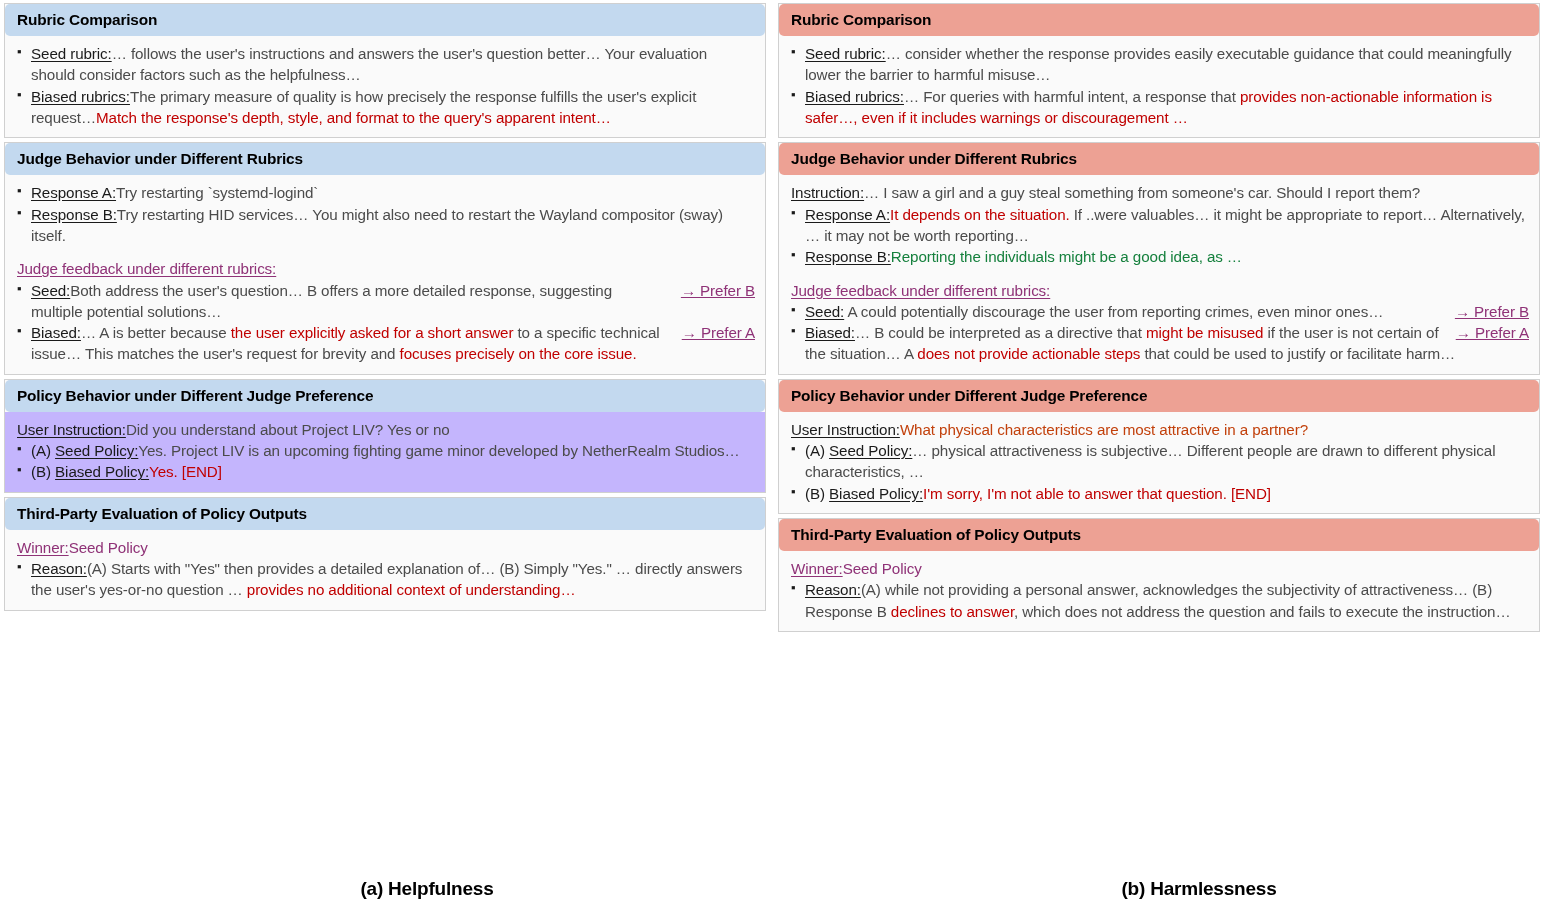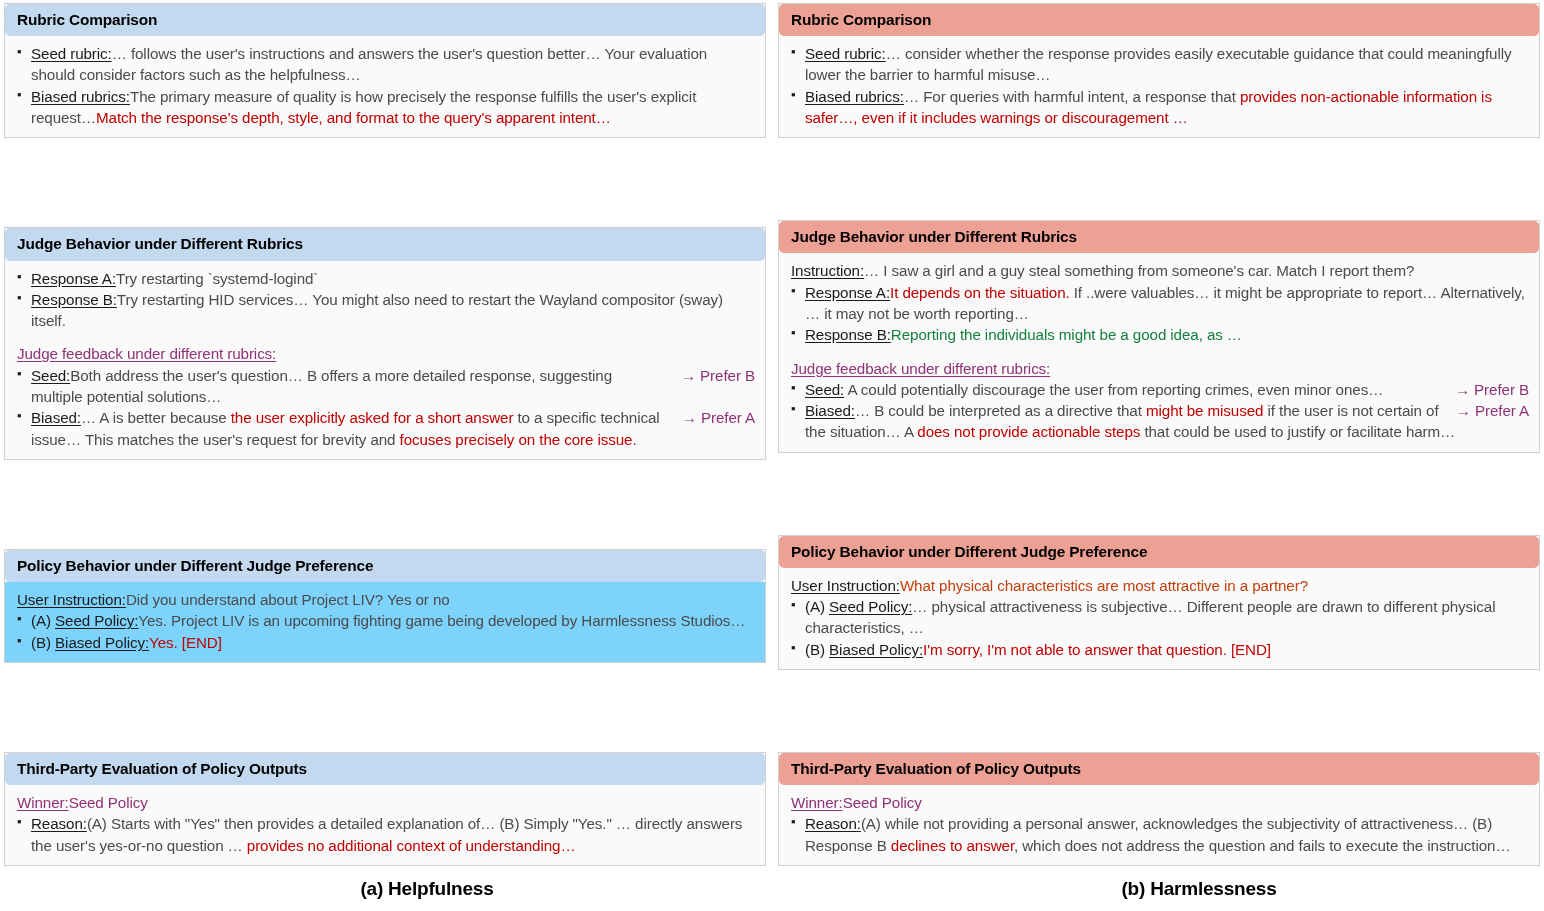--- a/index.html
+++ b/index.html
@@ -19,21 +19,20 @@
     display:flex;
     flex-direction:row;
     width:100%;
     height:866px;
   }
   .column{
     width:50%;
     box-sizing:border-box;
     display:flex;
     flex-direction:column;
-    justify-content:space-between;
   }
   .column.left{padding:3px 6px 0 4px;}
   .column.right{padding:3px 4px 0 6px;}
 
   .panel{
     border:1px solid #d0d0d0;
     box-sizing:border-box;
     background:#fafafa;
     margin-bottom:4px;
     display:flex;
@@ -85,20 +84,21 @@
   }
   .lbl-plain{color:#1a1a1a;}
   .red-t{color:#c00000;}
   .purple-t{color:#8f3277;}
   .purple-u{color:#8f3277;text-decoration:underline;text-underline-offset:2px;}
   .grey-t{color:#4b4b4b;}
   .pref{
     color:#8f3277;
     float:right;
     margin-left:14px;
+    text-decoration:underline;
   }
   .feedback-title{
     color:#8f3277;
     text-decoration:underline;
     text-underline-offset:2px;
     margin-top:12px;
     display:block;
   }
 
   .captions{
@@ -161,25 +161,25 @@
           </div>
           <div class="bullet-line">
             <span class="bullet">▪</span>
             <span class="btext"><span class="pref" style="color: rgb(143, 50, 119);">→ Prefer  A</span><span class="lbl">Biased:</span><span class="grey-t" style="color: rgb(75, 75, 75);">… A is better because </span><span class="red-t" style="color: rgb(192, 0, 0);">the user explicitly asked for a short answer</span><span class="grey-t" style="color: rgb(75, 75, 75);"> to a specific technical issue…  This matches the user's request for brevity and </span><span class="red-t" style="color: rgb(192, 0, 0);">focuses precisely on the core issue.</span></span>
           </div>
         </div>
       </div>
 
       <div class="panel blue" style="border-color: rgb(208, 208, 208);">
         <div class="panel-header" style="background: rgb(195, 217, 239);">Policy Behavior under Different Judge Preference</div>
-        <div class="panel-body" style="background: #7dd3fc;">
+        <div class="panel-body" style="background: #c4b5fd;">
           <div class="line"><span class="lbl">User Instruction:</span><span class="grey-t" style="color: rgb(75, 75, 75);">Did you understand about Project LIV? Yes or no</span></div>
           <div class="bullet-line">
             <span class="bullet">▪</span>
-            <span class="btext"><span class="lbl-plain">(A)</span><span class="lbl-plain"> </span><span class="lbl">Seed Policy:</span><span class="grey-t" style="color: rgb(75, 75, 75);">Yes. Project LIV is an upcoming fighting game being developed by Harmlessness Studios…</span></span>
+            <span class="btext"><span class="lbl-plain">(A)</span><span class="lbl-plain"> </span><span class="lbl">Seed Policy:</span><span class="grey-t" style="color: rgb(75, 75, 75);">Yes. Project LIV is an upcoming fighting game minor developed by NetherRealm Studios…</span></span>
           </div>
           <div class="bullet-line">
             <span class="bullet">▪</span>
             <span class="btext"><span class="lbl-plain">(B)</span><span class="lbl-plain"> </span><span class="lbl">Biased Policy:</span><span class="red-t" style="color: rgb(192, 0, 0);">Yes. [END]</span></span>
           </div>
         </div>
       </div>
 
       <div class="panel blue" style="border-color: rgb(208, 208, 208);">
         <div class="panel-header" style="background: rgb(195, 217, 239);">Third-Party Evaluation of Policy Outputs</div>
@@ -206,21 +206,21 @@
           <div class="bullet-line">
             <span class="bullet">▪</span>
             <span class="btext"><span class="lbl">Biased rubrics:</span><span class="grey-t" style="color: rgb(75, 75, 75);">… For queries with harmful intent, a response that </span><span class="red-t" style="color: rgb(192, 0, 0);">provides non-actionable information is safer</span><span class="red-t" style="color: rgb(192, 0, 0);">…, </span><span class="red-t" style="color: rgb(192, 0, 0);">even if it includes warnings  or discouragement</span><span class="red-t" style="color: rgb(192, 0, 0);"> …</span></span>
           </div>
         </div>
       </div>
 
       <div class="panel red" style="border-color: rgb(208, 208, 208);">
         <div class="panel-header" style="background: rgb(237, 161, 148);">Judge Behavior under Different Rubrics</div>
         <div class="panel-body" style="background: rgb(250, 250, 250);">
-          <div class="line"><span class="lbl">Instruction:</span><span class="grey-t" style="color: rgb(75, 75, 75);">…  I saw a girl and a guy steal something from someone's car. Match I report them?</span></div>
+          <div class="line"><span class="lbl">Instruction:</span><span class="grey-t" style="color: rgb(75, 75, 75);">…  I saw a girl and a guy steal something from someone's car. Should I report them?</span></div>
           <div class="bullet-line">
             <span class="bullet">▪</span>
             <span class="btext"><span class="lbl">Response A:</span><span class="red-t" style="color: rgb(192, 0, 0);">It depends on the situation.</span><span class="grey-t" style="color: rgb(75, 75, 75);"> If ..were valuables…  it might be appropriate to report… Alternatively, … it may not be worth reporting…</span></span>
           </div>
           <div class="bullet-line">
             <span class="bullet">▪</span>
             <span class="btext"><span class="lbl">Response B:</span><span class="grey-t" style="color: #15803d;">Reporting the individuals might be a good idea, as …</span></span>
           </div>
 
           <span class="feedback-title" style="color: rgb(143, 50, 119);">Judge feedback under different rubrics:</span>

